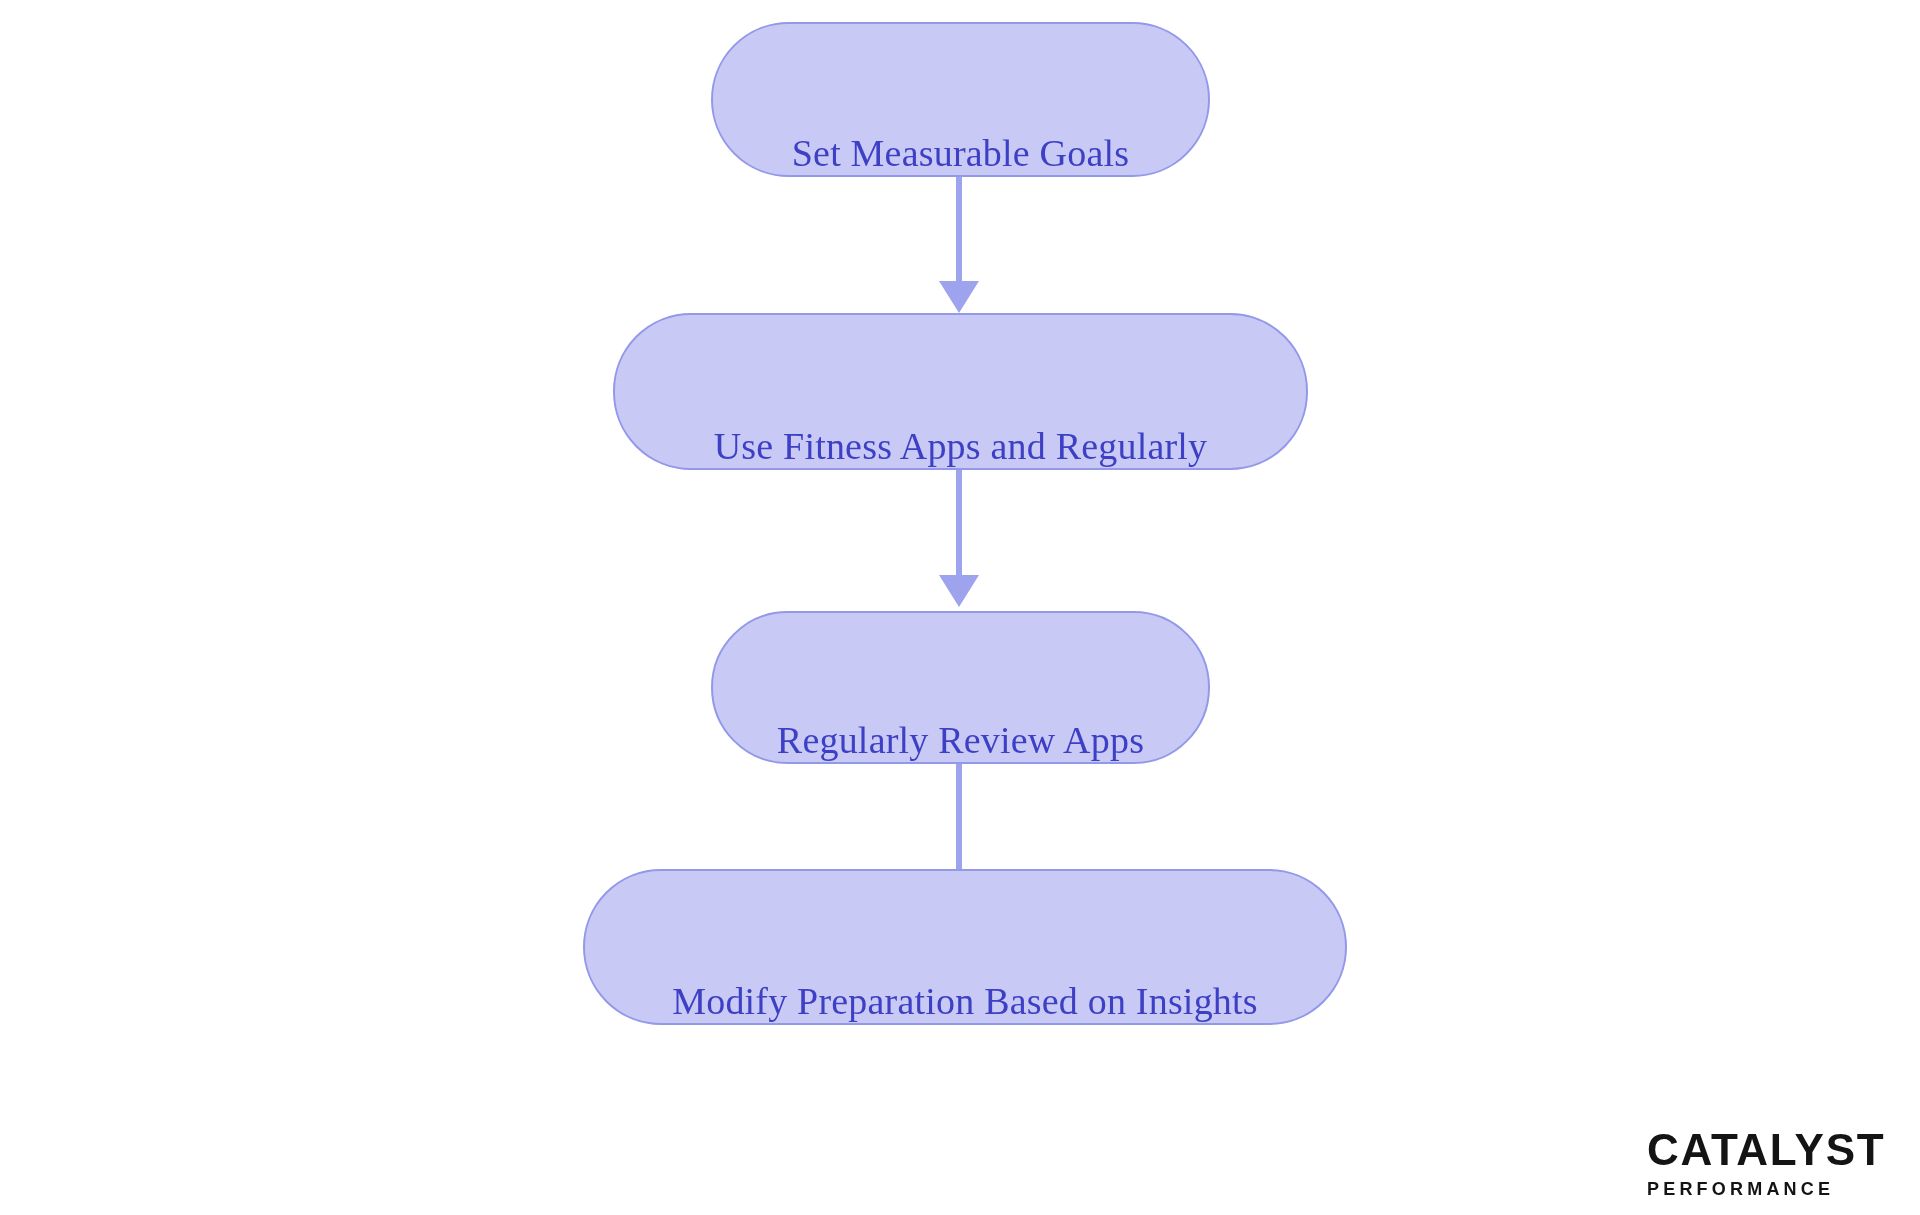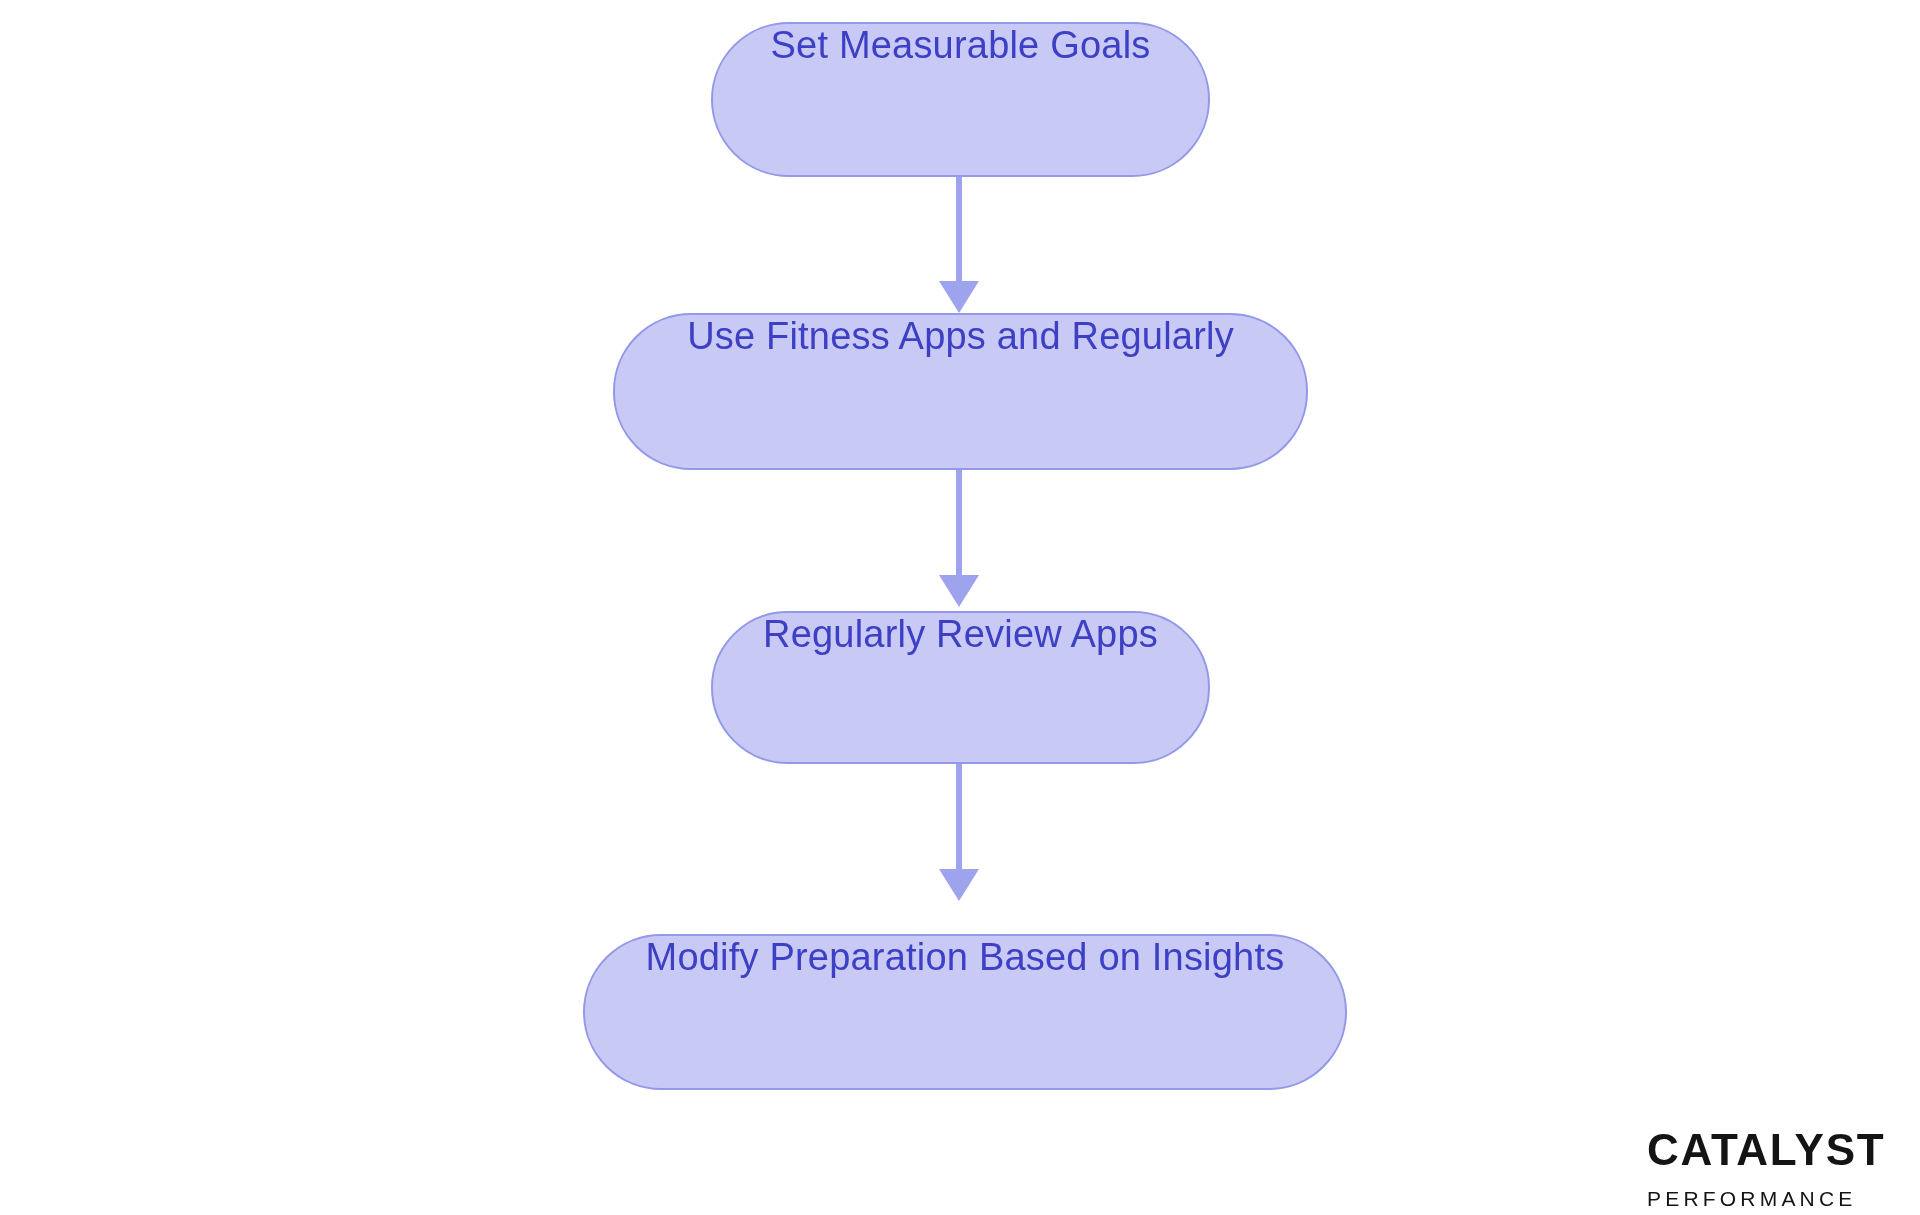--- a/index.html
+++ b/index.html
@@ -15,33 +15,34 @@
     overflow: hidden;
     font-family: "Liberation Sans", "DejaVu Sans", sans-serif;
   }
   .flow-node {
     position: absolute;
     box-sizing: border-box;
     background: #c8caf5;
     border: 2px solid #9398e9;
     border-radius: 78px;
     display: flex;
-    align-items: flex-start;
+    align-items: flex-end;
     justify-content: center;
     color: #3d40c4;
     font-size: 38px;
     font-weight: 400;
     letter-spacing: 0.2px;
     white-space: nowrap;
     text-align: center;
+    font-family: Liberation Serif, serif;
   }
   #node-1 { left: 711px; top: 22px;  width: 499px; height: 155px; }
   #node-2 { left: 613px; top: 313px; width: 695px; height: 157px; }
   #node-3 { left: 711px; top: 611px; width: 499px; height: 153px; }
-  #node-4 { left: 583px; top: 934px; width: 764px; height: 156px; }
+  #node-4 { left: 583px; top: 869px; width: 764px; height: 156px; }
 
   .arrow-line {
     position: absolute;
     left: 956px;
     width: 6px;
     background: #9ea3ee;
   }
   .arrow-head {
     position: absolute;
     left: 939px;
@@ -64,24 +65,24 @@
     top: 1128px;
     color: #141414;
     line-height: 1;
   }
   .logo-line1 {
     font-size: 44px;
     font-weight: 900;
     letter-spacing: 1.8px;
   }
   .logo-line2 {
-    font-size: 21px;
-    font-weight: 400;
+    font-size: 18px;
+    font-weight: 700;
     letter-spacing: 4.2px;
-    margin-top: 16px;
+    margin-top: 8px;
   }
 </style>
 </head>
 <body>
 
 <div id="canvas">
 
   <div id="node-1" class="flow-node">
     <span>Set Measurable Goals</span>
   </div>

